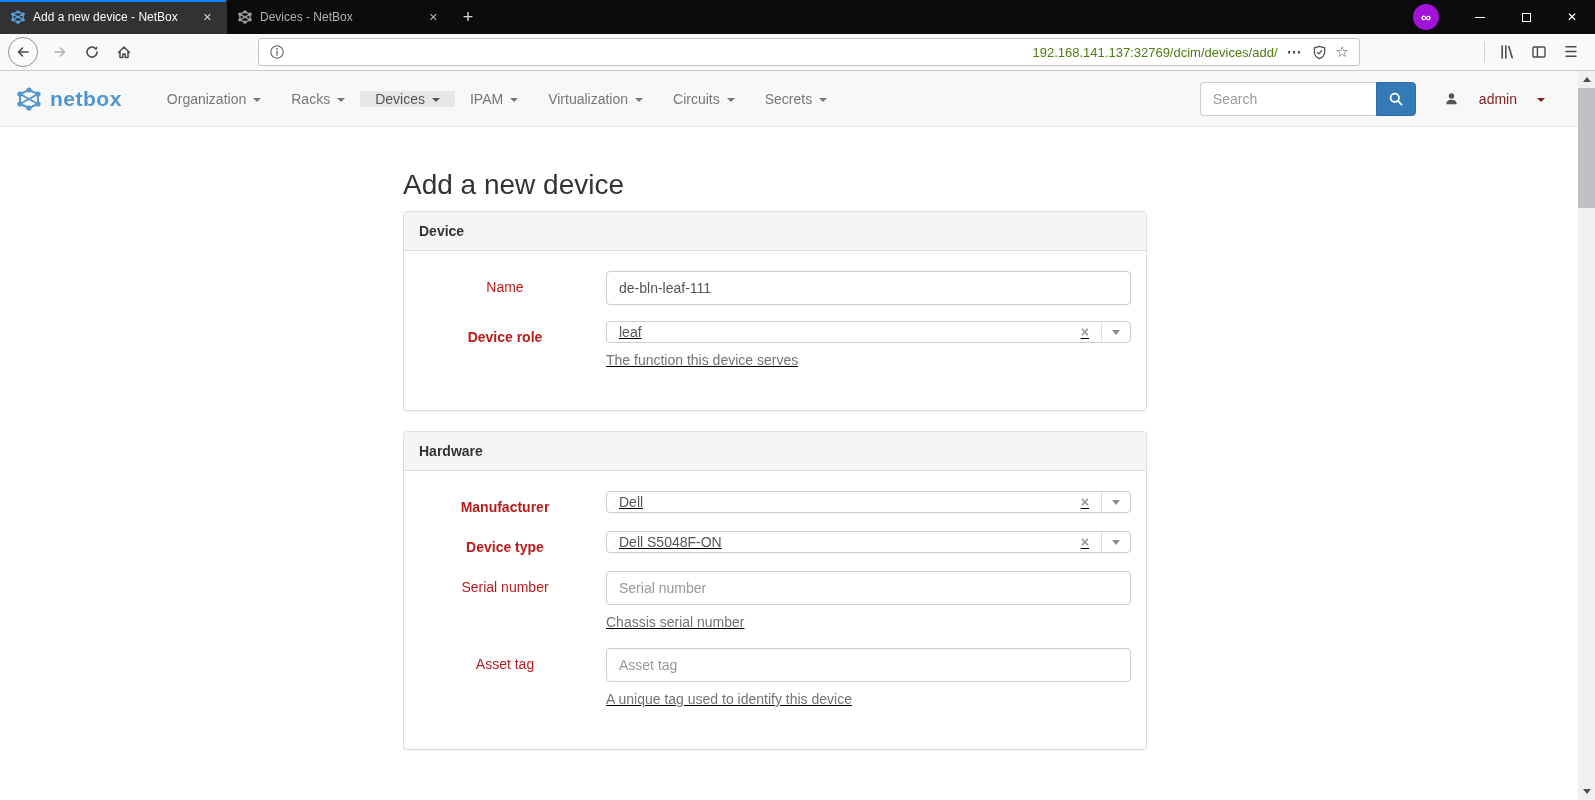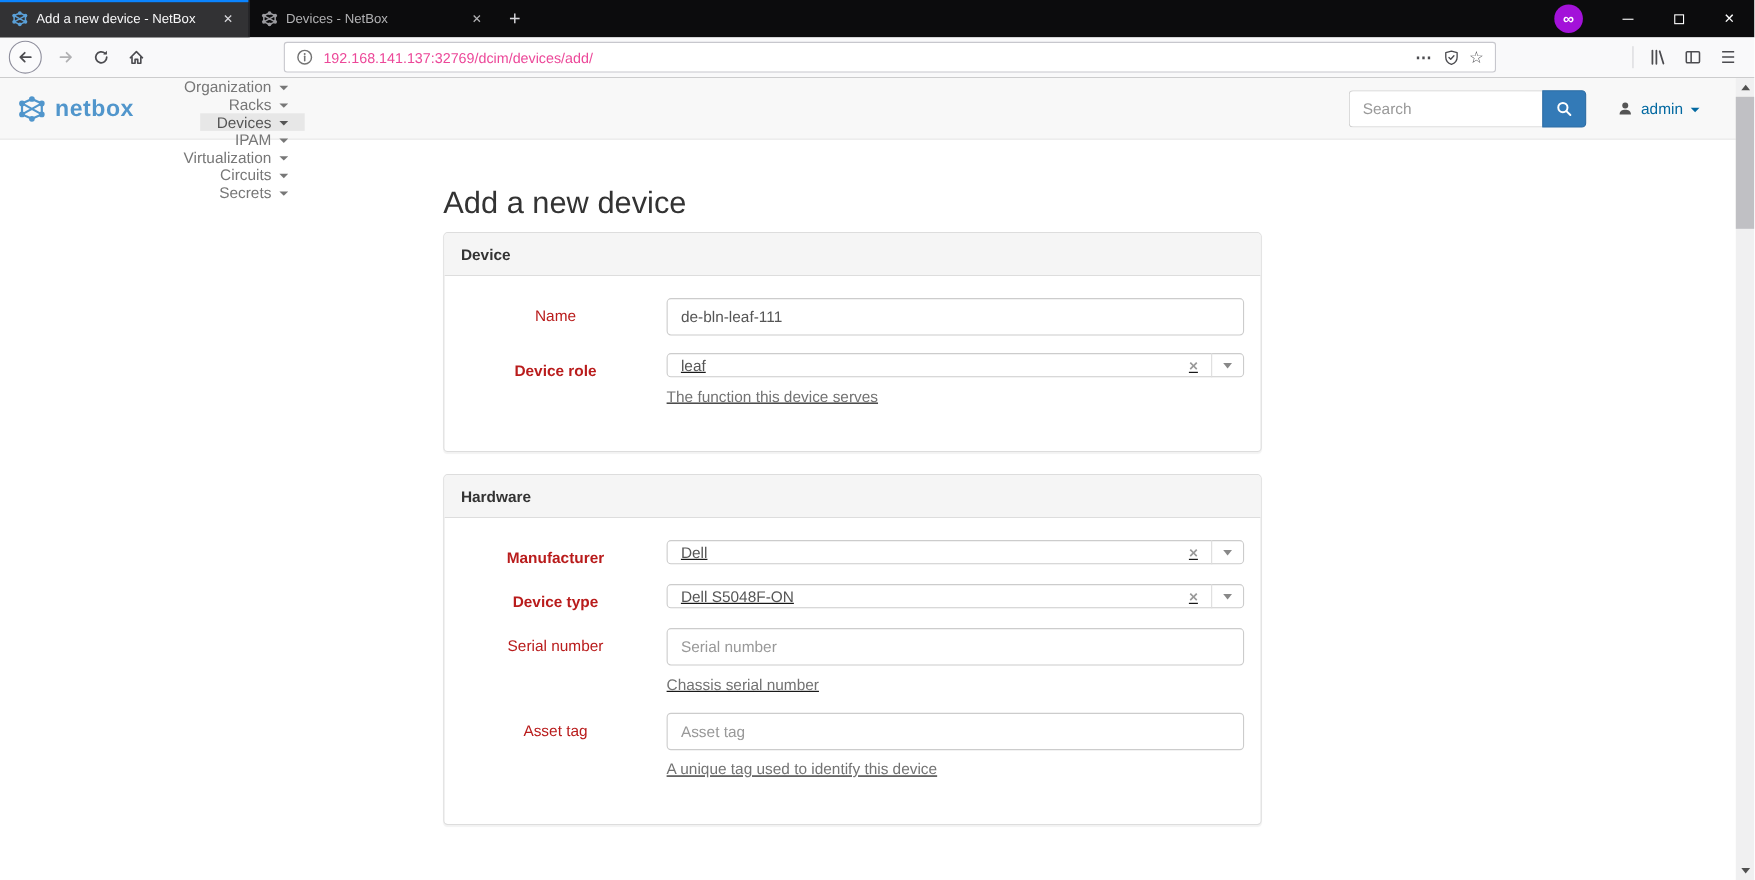--- a/index.html
+++ b/index.html
@@ -29,49 +29,49 @@
 
   
   .toolbar { height:37px; background:#f9f9fa; border-bottom:1px solid #cccccd;
              display:flex; align-items:center; padding:0 8px; }
   .nav-btn { width:32px; height:30px; display:flex; align-items:center; justify-content:center; color:#4c4c50; }
   .back-btn { width:30px; height:30px; border:1px solid #8f8f9d; border-radius:50%; background:#fbfbfc;
               margin-right:6px; }
   .flex-space { width:118px; flex:none; }
   .urlbar { flex:1; height:28px; background:#fff; border:1px solid #c7c7cd; border-radius:3px;
             display:flex; align-items:center; padding:0 10px; gap:9px; }
-  .url-text { flex:1; font-size:13px; color:#ec4899; white-space:nowrap; overflow:hidden; }
+  .url-text { flex:1; font-size:13px; color:#4d7c0f; white-space:nowrap; overflow:hidden;text-align:right; }
   .url-icon { display:flex; align-items:center; color:#4c4c50; }
   .dots-glyph { font-size:15px; font-weight:bold; color:#4c4c50; letter-spacing:1px; }
   .star-glyph { font-size:15px; color:#4c4c50; }
   .toolbar-divider { width:1px; height:20px; background:#d4d4d8; margin:0 6px; }
   .menu-glyph { font-size:15px; color:#4c4c50; }
 
   
   .content { position:relative; height:729px; background:#fff; overflow:hidden; }
 
   
   .nb-navbar { height:56px; background:#f8f8f8; border-bottom:1px solid #e7e7e7;
                display:flex; align-items:stretch; padding:0 50px 0 15px; }
   .brand { display:flex; align-items:center; gap:7px; margin-right:30px; }
   .brand-text { font-size:21px; font-weight:bold; color:#5196cc; letter-spacing:0.5px; }
-  .nav-items { display:flex; align-items:flex-end;flex-direction:column; }
+  .nav-items { display:flex; align-items:center; }
   .nav-item { display:flex; align-items:center; gap:7px; padding:0 15px; font-size:14px; color:#777; cursor:default; }
   .nav-item.active { background:#e7e7e7; color:#555; }
   .caret { width:0; height:0; border-top:4px solid currentColor; border-left:4px solid transparent;
            border-right:4px solid transparent; margin-top:2px; }
   .nb-right { margin-left:auto; display:flex; align-items:center; gap:28px; }
   .search-group { display:flex; }
   .search-input { width:176px; height:34px; border:1px solid #ccc; border-right:none;
                   border-radius:4px 0 0 4px; padding:0 12px; font-size:14px; color:#555; outline:none;
                   font-family:"Liberation Sans", sans-serif; }
   .search-input::placeholder { color:#999; }
   .search-btn { width:40px; height:34px; background:#337ab7; border:1px solid #2e6da4;
                 border-radius:0 4px 4px 0; display:flex; align-items:center; justify-content:center; }
-  .user-menu { display:flex; align-items:center; gap:7px; color:#0369a1; font-size:14px; }
+  .user-menu { display:flex; align-items:center; gap:20px; color:#7f1d1d; font-size:14px; }
 
   
   .page-col { margin-left:403px; width:744px; padding-top:41px; }
   .page-title { font-size:28px; font-weight:400; color:#333; line-height:33px; margin-bottom:10px; }
 
   .panel { border:1px solid #ddd; border-radius:4px; margin-bottom:20px; background:#fff;
            box-shadow:0 1px 1px rgba(0,0,0,0.05); }
   .panel-heading { background:#f5f5f5; border-bottom:1px solid #ddd; padding:11px 15px;
                    font-size:14px; font-weight:bold; color:#333; border-radius:3px 3px 0 0; }
   .panel-body { padding:20px 15px 40px; }

